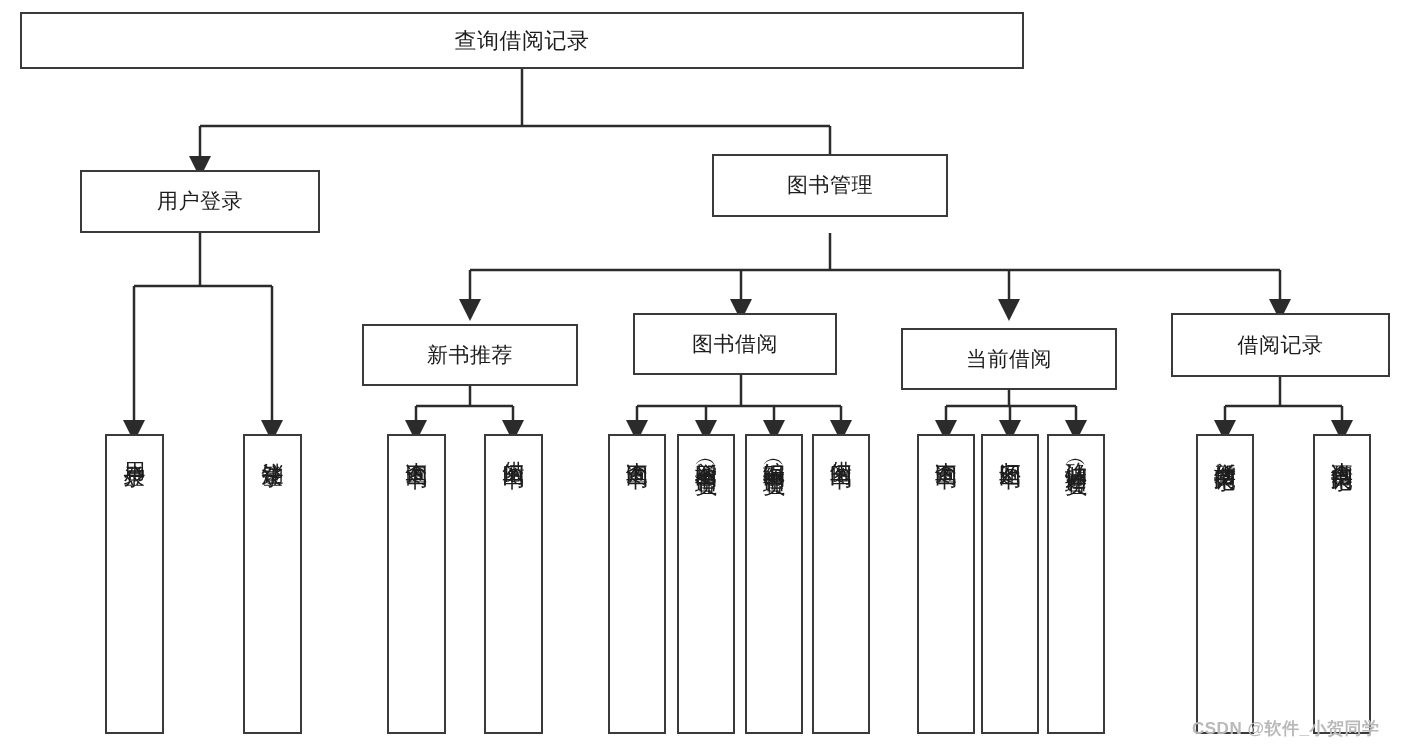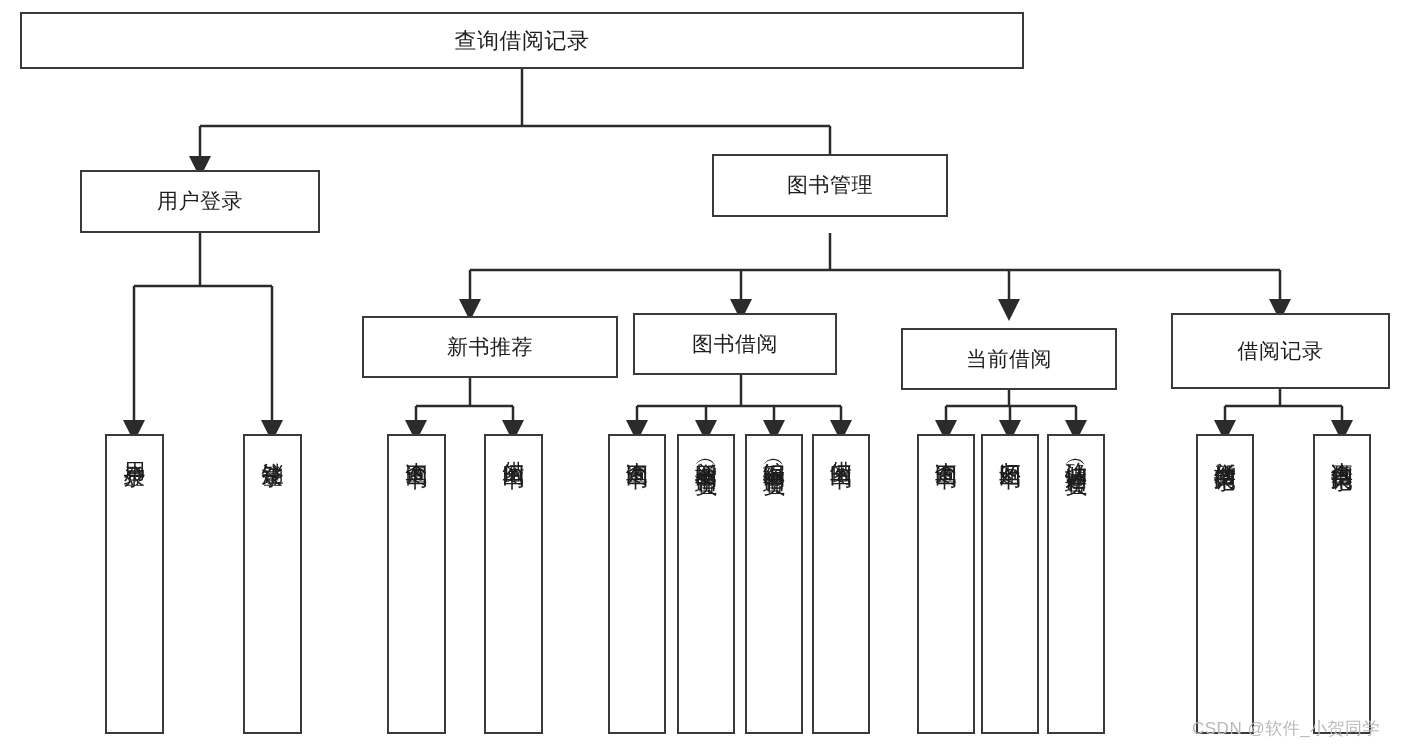--- a/index.html
+++ b/index.html
@@ -58,20 +58,21 @@
     font-size: 22px;
     letter-spacing: 2px;
     line-height: 1;
   }
   .watermark {
     position: absolute;
     font-size: 17px;
     color: #b9b9b9;
     white-space: nowrap;
     letter-spacing: 0.5px;
+    font-weight: bold;
   }
 </style>
 </head>
 <body>
 
 <div id="canvas">
 
   <svg id="edges" viewBox="0 0 1405 747">
     <defs>
       <marker id="arrow" markerWidth="9" markerHeight="9" refX="1" refY="4.5" orient="auto" markerUnits="strokeWidth">
@@ -132,30 +133,30 @@
     <span class="node-label">查询借阅记录</span>
   </div>
 
   <div class="node horiz" style="left:80px; top:170px; width:240px; height:63px;">
     <span class="node-label">用户登录</span>
   </div>
   <div class="node horiz" style="left:712px; top:154px; width:236px; height:63px;">
     <span class="node-label">图书管理</span>
   </div>
 
-  <div class="node horiz" style="left:362px; top:316px; width:256px; height:62px;">
+  <div class="node horiz" style="left:362px; top:324px; width:216px; height:62px;">
     <span class="node-label">新书推荐</span>
   </div>
   <div class="node horiz" style="left:633px; top:313px; width:204px; height:62px;">
     <span class="node-label">图书借阅</span>
   </div>
   <div class="node horiz" style="left:901px; top:328px; width:216px; height:62px;">
     <span class="node-label">当前借阅</span>
   </div>
-  <div class="node horiz" style="left:1171px; top:313px; width:219px; height:76px;">
+  <div class="node horiz" style="left:1171px; top:313px; width:219px; height:64px;">
     <span class="node-label">借阅记录</span>
   </div>
 
   <div class="node vert" style="left:105px; top:434px; width:59px; height:300px;">
     <span class="node-label">用户登录</span>
   </div>
   <div class="node vert" style="left:243px; top:434px; width:59px; height:300px;">
     <span class="node-label">注销登录</span>
   </div>
   <div class="node vert" style="left:387px; top:434px; width:59px; height:300px;">

